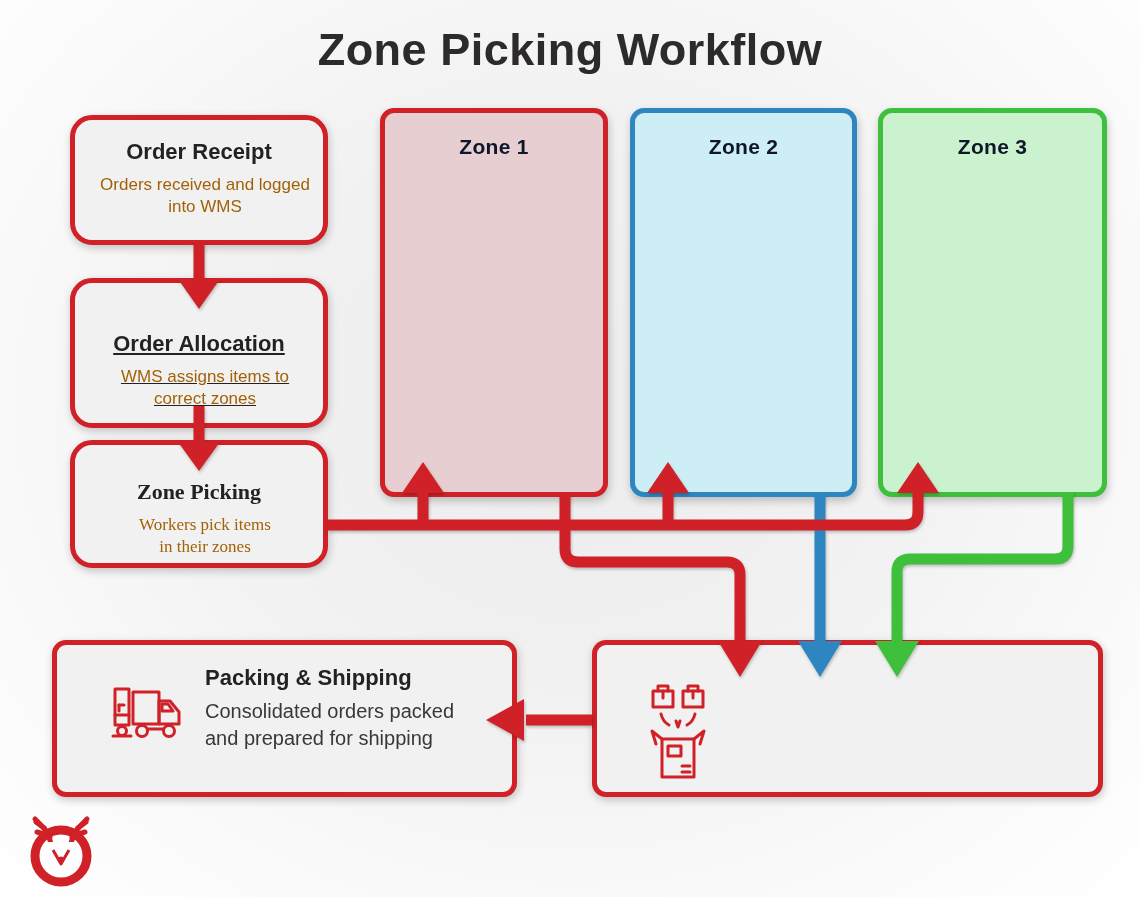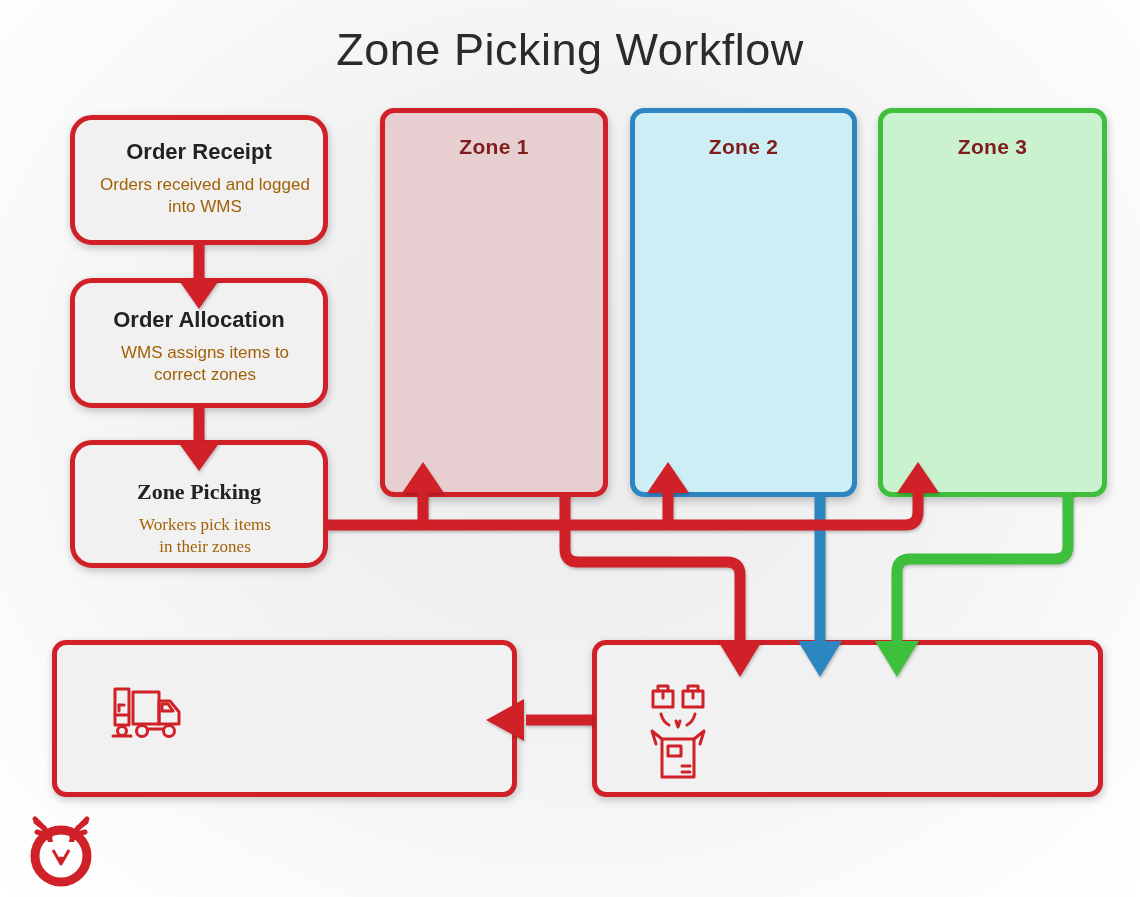--- a/index.html
+++ b/index.html
@@ -7,42 +7,42 @@
     position:relative;
     width:1140px;height:897px;
     overflow:hidden;
     background:radial-gradient(ellipse at 50% 45%, #ececed 0%, #f2f2f3 45%, #fafafa 75%, #ffffff 100%);
     font-family:"Liberation Sans","DejaVu Sans",sans-serif;
     color:#242122;
   }
   .page-title{
     position:absolute;left:0;top:24px;width:100%;
     margin:0;text-align:center;
-    font-size:45px;font-weight:400;letter-spacing:.5px;color:#2d2a2b;
+    font-size:45px;font-weight:700;letter-spacing:.5px;color:#2d2a2b;
   }
   
   .pbox{
     position:absolute;left:70px;width:258px;box-sizing:border-box;
     background:#f2f1f1;border:5px solid #cf2127;border-radius:22px;
     box-shadow:1px 3px 8px rgba(0,0,0,.22);
     text-align:center;z-index:1;
   }
   .pbox .pbox-title{font-size:22px;font-weight:bold;color:#242122;}
   .pbox .pbox-desc{font-size:17px;line-height:1.32;color:#a16207;white-space:pre-line;margin-top:9px;margin-left:12px;}
   .p1{top:115px;height:130px;padding-top:19px;}
-  .p2{top:278px;height:130px;padding-top:24px;}
+  .p2{top:278px;height:150px;padding-top:48px;text-decoration:underline;}
   .p3{top:440px;height:128px;padding-top:34px;font-family:Liberation Serif, serif;}
   
   .zone{
     position:absolute;top:108px;height:389px;box-sizing:border-box;
     border:5px solid;border-radius:14px;
     box-shadow:1px 4px 9px rgba(0,0,0,.22);
     text-align:center;padding-top:22px;z-index:1;
   }
-  .zone-label{font-size:21px;font-weight:bold;color:#7f1d1d;letter-spacing:.3px;}
+  .zone-label{font-size:21px;font-weight:bold;color:#0f172a;letter-spacing:.3px;}
   .z1{left:380px;width:228px;background:#e6ced1;border-color:#cf2127;}
   .z2{left:630px;width:227px;background:#cdeef5;border-color:#2e86c1;}
   .z3{left:878px;width:229px;background:#cbf2ce;border-color:#3ec03c;}
   
   .obox{
     position:absolute;top:640px;height:157px;box-sizing:border-box;
     background:#f2f1f1;border:5px solid #cf2127;border-radius:14px;
     box-shadow:1px 3px 8px rgba(0,0,0,.22);z-index:1;
   }
   .obox-ship{left:52px;width:465px;}
@@ -101,20 +101,25 @@
       <line x1="8" y1="22" x2="8" y2="28"></line>
       <circle cx="11" cy="48" r="4.5"></circle>
       <line x1="2" y1="53" x2="20" y2="53"></line>
       <rect x="22" y="9" width="26" height="32"></rect>
       <path d="M48 18 h11 l9 11 v12 h-20 z"></path>
       <path d="M51 21 h6 l5 7 h-11 z"></path>
       <circle cx="31" cy="48" r="5.5"></circle>
       <circle cx="58" cy="48" r="5.5"></circle>
       <line x1="37" y1="46" x2="52" y2="46"></line>
     </svg>
+    <div class="otext">
+      <div class="obox-title">Packing &amp; Shipping</div>
+      <div class="obox-desc">Consolidated orders packed
+and prepared for shipping</div>
+    </div>
   </div>
 
   <div class="obox obox-cons">
     <svg class="icon" viewBox="0 0 62 100" fill="none" stroke="#cf2127" stroke-width="3" stroke-linejoin="round" stroke-linecap="round">
       <path d="M11 8 V3 H21 V8"></path>
       <rect x="6" y="8" width="20" height="16"></rect>
       <line x1="16" y1="8" x2="16" y2="15"></line>
       <path d="M41 8 V3 H51 V8"></path>
       <rect x="36" y="8" width="20" height="16"></rect>
       <line x1="46" y1="8" x2="46" y2="15"></line>

